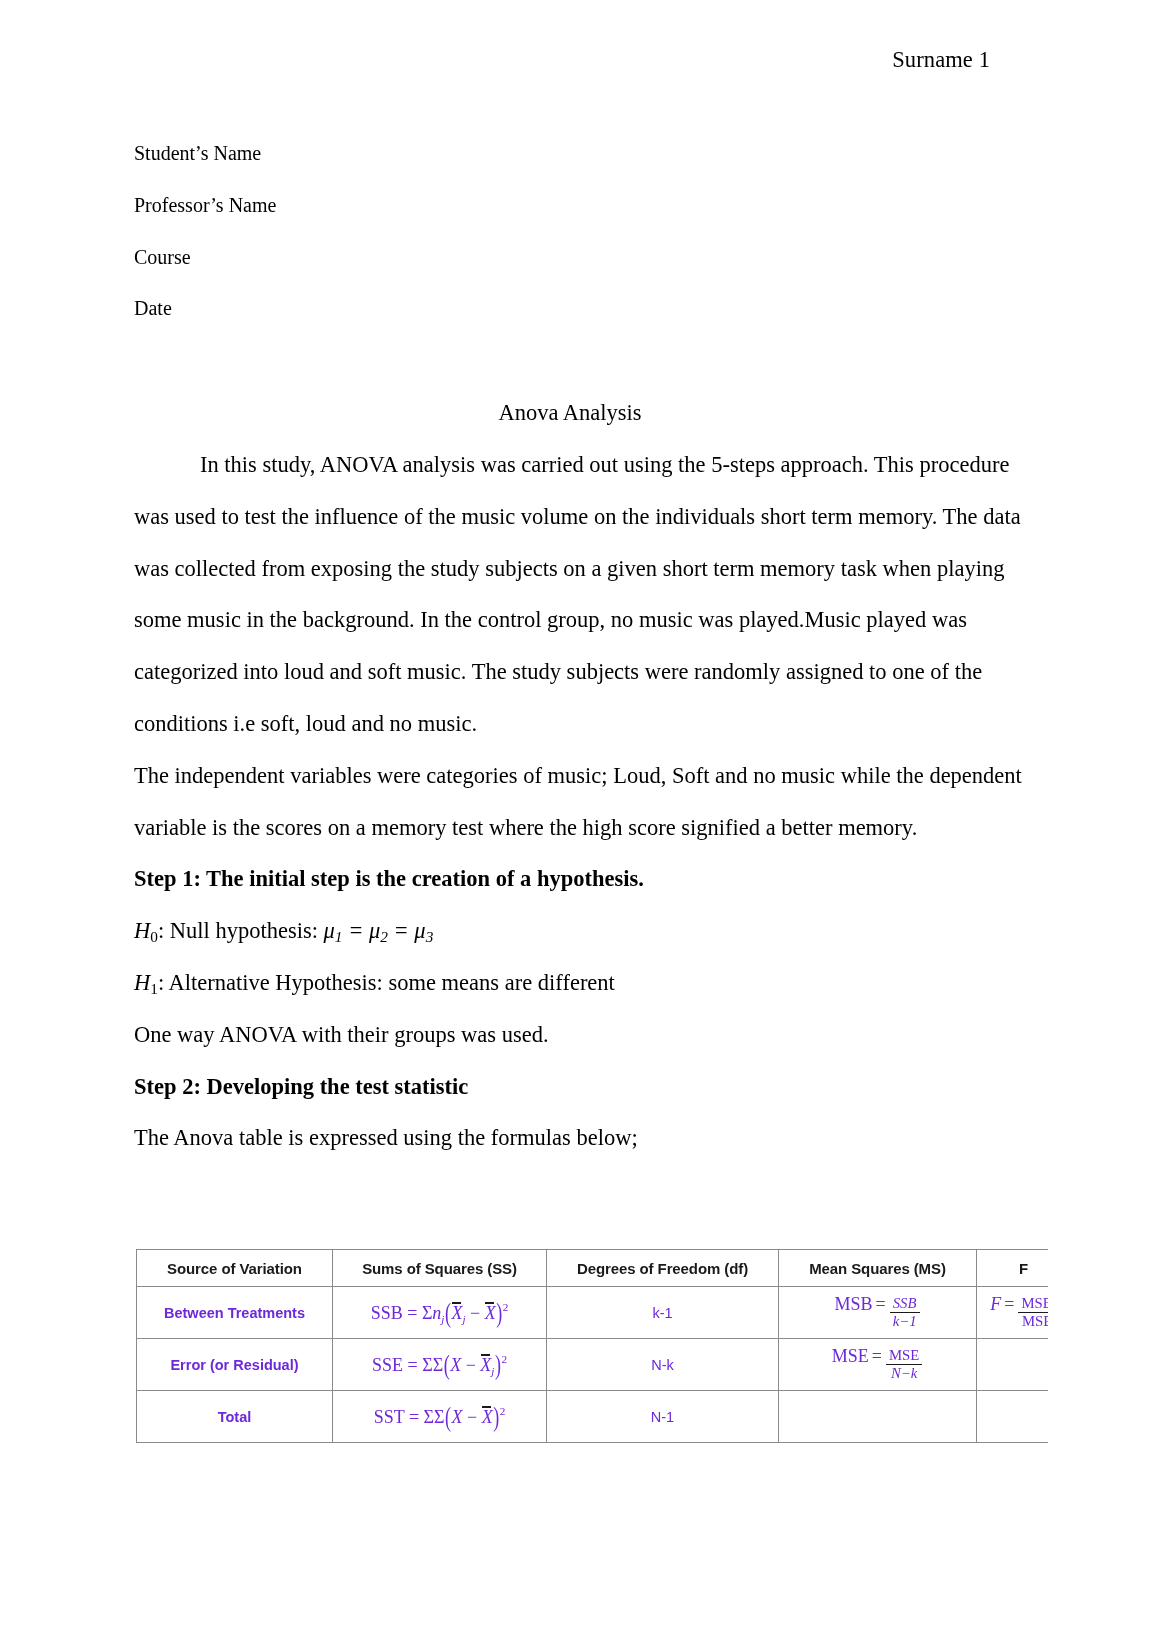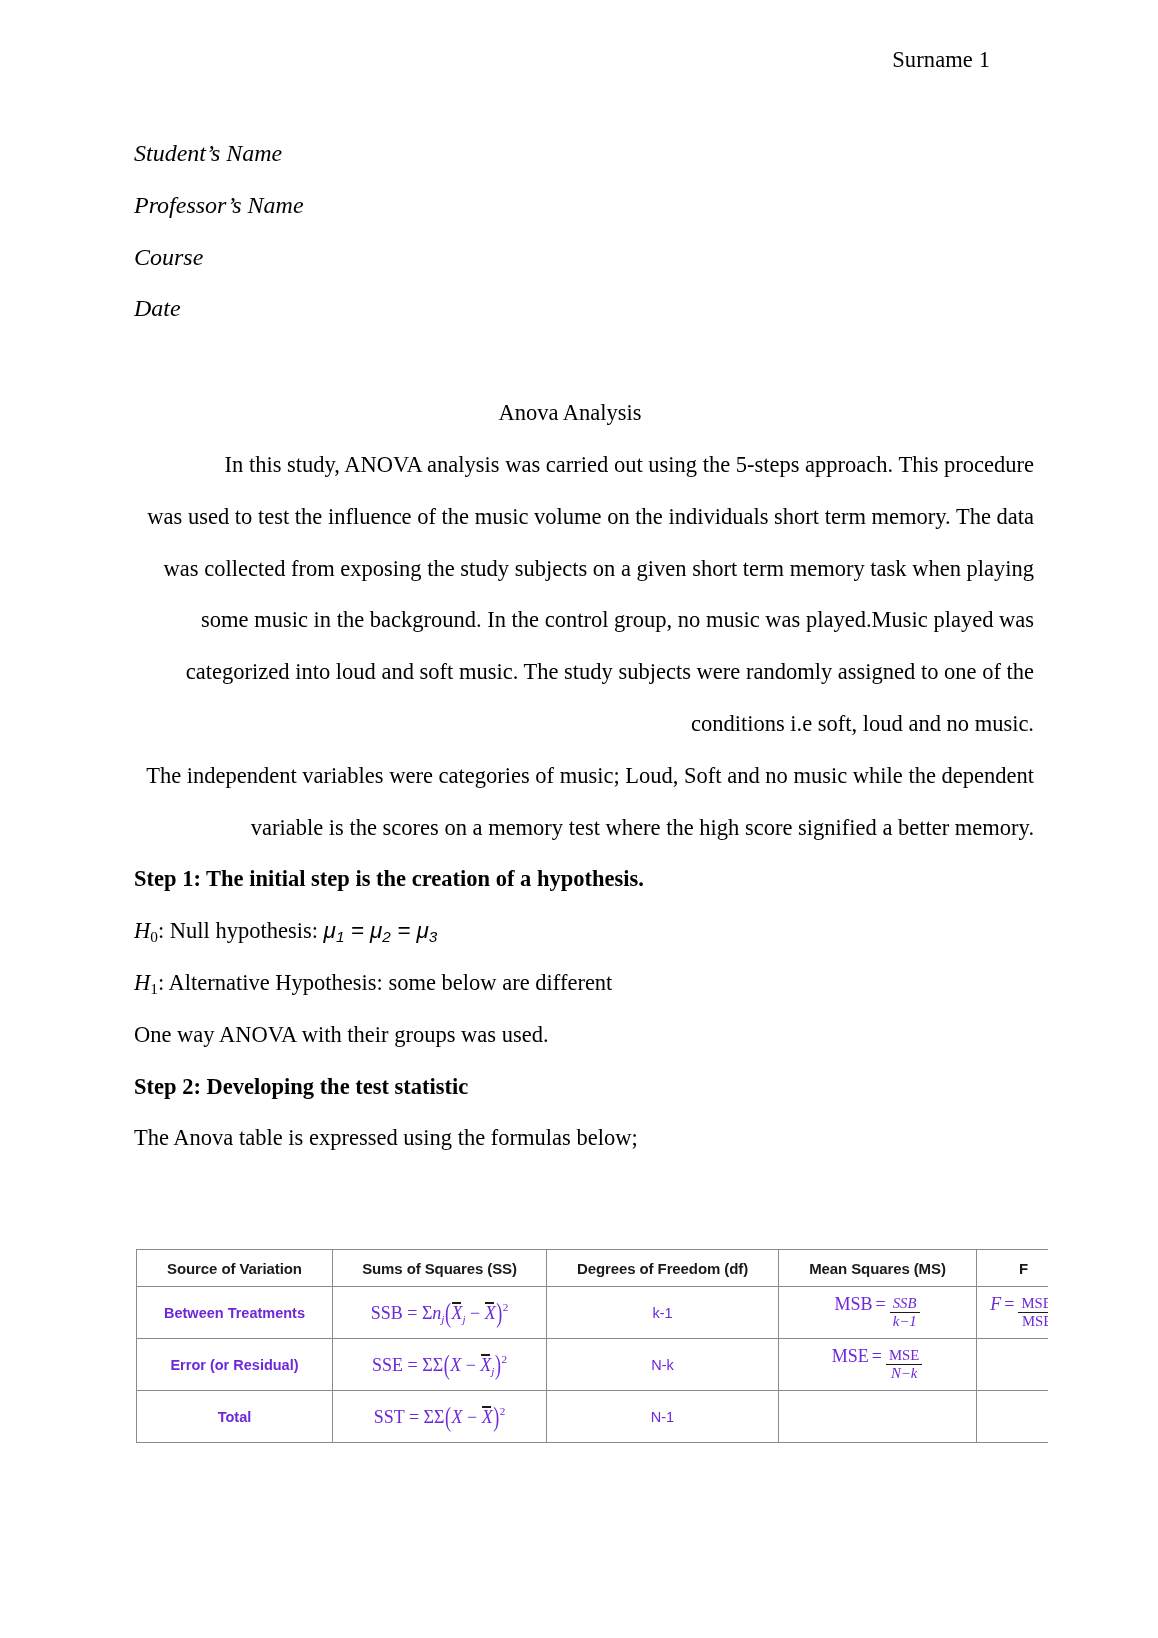--- a/index.html
+++ b/index.html
@@ -29,36 +29,35 @@
     text-align: right;
     letter-spacing: 0.1px;
   }
   .content {
     position: absolute;
     top: 128px;
     left: 134px;
     width: 900px;
   }
   .info-line {
-    font-size: 24px;
+    font-size: 20px;
     line-height: 51.8px;
     white-space: nowrap;
-    font-style: italic;
   }
   .title {
     font-size: 22.5px;
     line-height: 51.8px;
     text-align: center;
     margin-top: 52px;
     width: 872px;
   }
   .para {
     font-size: 22.5px;
     line-height: 51.8px;
-    text-align: right;
+    text-align: left;
     width: 900px;
   }
   .para.indent {
     text-indent: 66px;
   }
   .para-tight {
     font-size: 22.5px;
     line-height: 51.8px;
     width: 900px;
   }
@@ -76,21 +75,21 @@
   .hyp-line i {
     font-style: italic;
   }
   sub {
     font-size: 0.68em;
     vertical-align: -0.28em;
     line-height: 0;
   }
   .mu {
     font-style: italic;
-    font-family: Liberation Sans, sans-serif;
+    font-family: Liberation Serif, serif;
   }
 
   
   .anova-wrap {
     position: absolute;
     left: 136px;
     top: 1249px;
     width: 934px;
   }
   table.anova {
@@ -219,21 +218,21 @@
 
     <div class="para">The independent variables were categories of music; Loud, Soft and no music while the dependent variable is the scores on a memory test where the high score signified a better memory.</div>
 
     <div class="heading">Step 1: The initial step is the creation of a hypothesis.</div>
 
     <div class="hyp-line">
       <i>H</i><sub>0</sub><span>: Null hypothesis: </span><span class="mu">μ<sub>1</sub> = μ<sub>2</sub> = μ<sub>3</sub></span>
     </div>
 
     <div class="hyp-line">
-      <i>H</i><sub>1</sub><span>: Alternative Hypothesis: some below are different</span>
+      <i>H</i><sub>1</sub><span>: Alternative Hypothesis: some means are different</span>
     </div>
 
     <div class="para-tight">One way ANOVA with their groups was used.</div>
 
     <div class="heading">Step 2: Developing the test statistic</div>
 
     <div class="para-tight">The Anova table is expressed using the formulas below;</div>
 
   </div>
 

